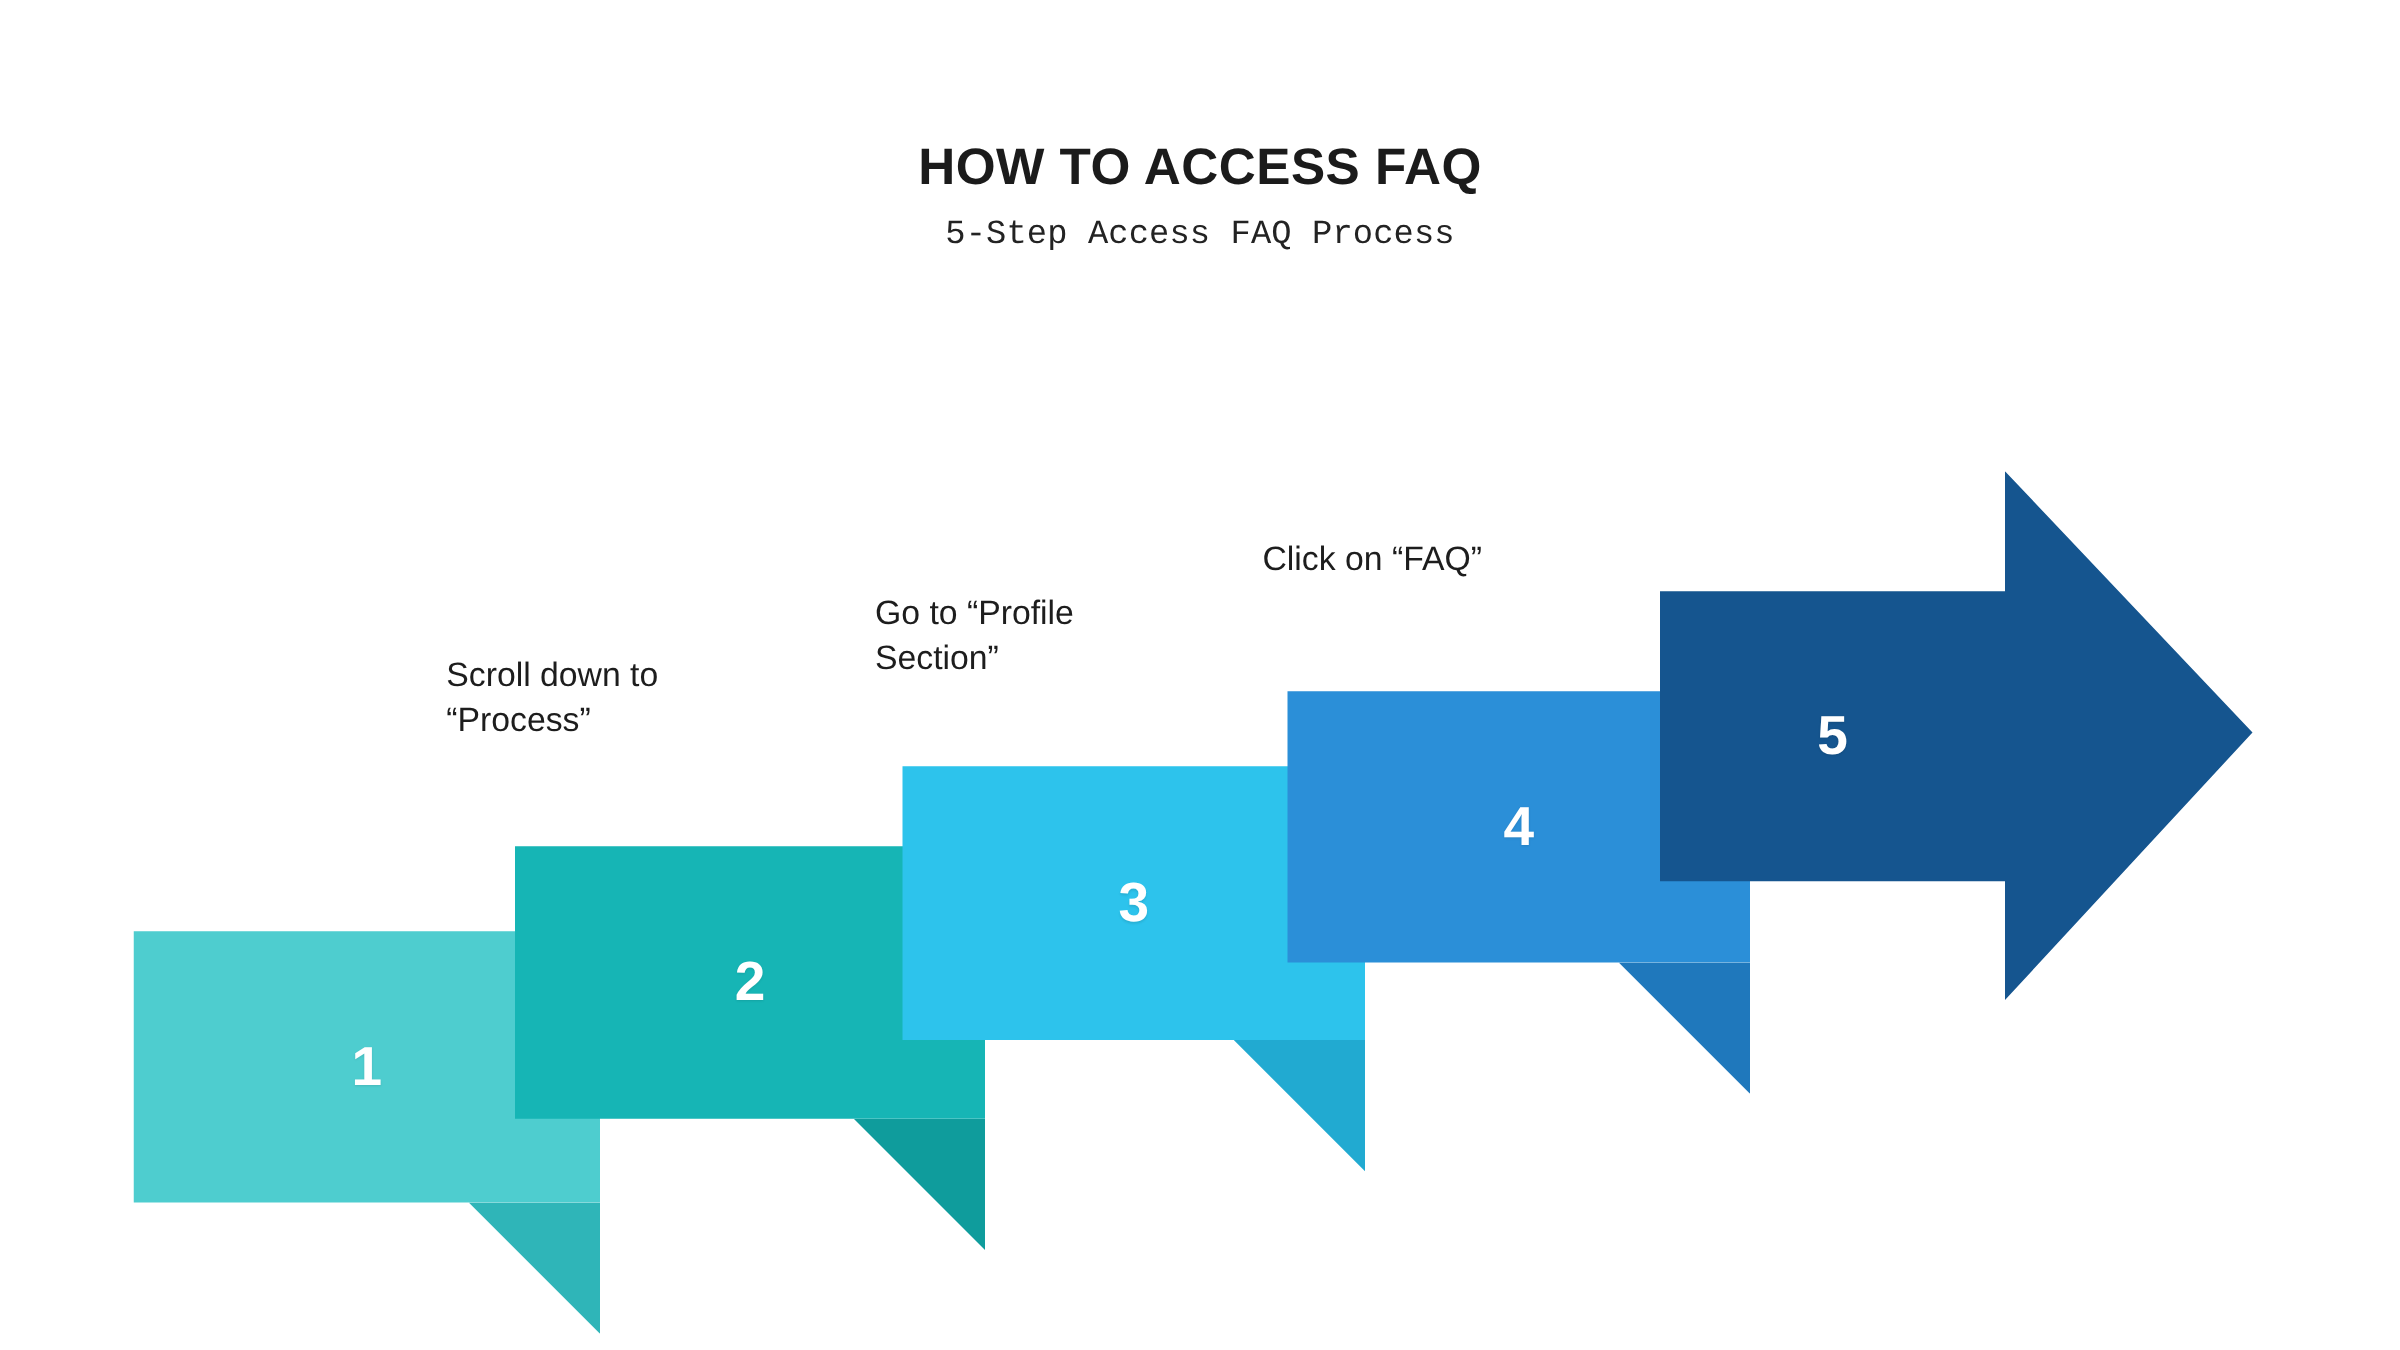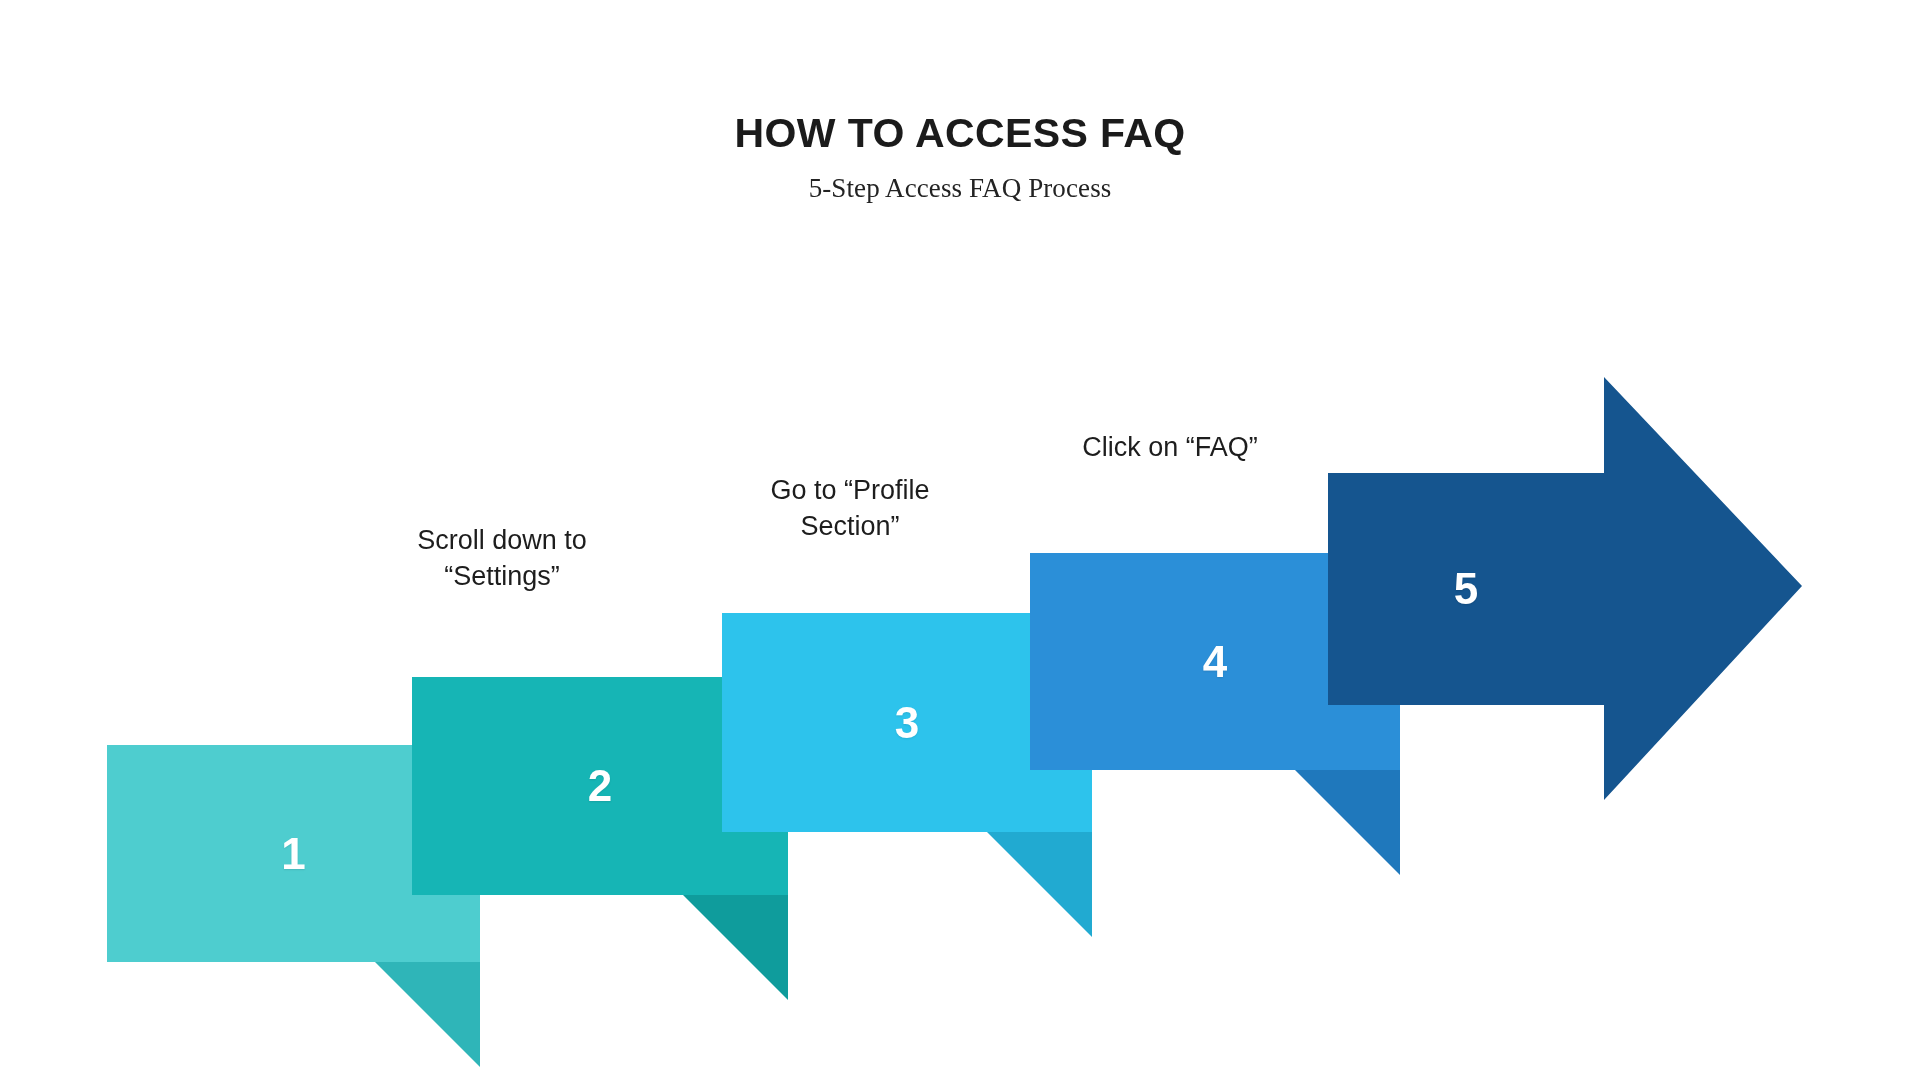--- a/index.html
+++ b/index.html
@@ -40,21 +40,21 @@
     margin: 0;
     font-family: "Liberation Sans", sans-serif;
   }
   #chart-subtitle {
     font-size: 27px;
     font-weight: normal;
     color: #232323;
     margin: 0;
     padding-top: 18px;
     letter-spacing: 0.1px;
-    font-family: Liberation Serif, serif;
+    font-family: Liberation Mono, monospace;
   }
 
   
   .step {
     position: absolute;
   }
   .step-body {
     position: absolute;
     left: 0;
     top: 0;
@@ -72,21 +72,20 @@
     justify-content: center;
     color: #ffffff;
     font-weight: bold;
     font-size: 44px;
     font-family: "Liberation Sans", sans-serif;
     text-shadow: 0 1px 2px rgba(0,0,0,0.10);
   }
 
   .step-caption {
     position: absolute;
-    text-align: center;
     color: #1d1d1d;
     font-size: 27px;
     line-height: 1.32;
     font-family: "Liberation Sans", sans-serif;
     white-space: pre-line;
   }
   .step-caption.bold {
     font-weight: bold;
   }
 
@@ -133,21 +132,21 @@
   <div class="step" id="step-1" style="left:107px; top:745px; width:373px; height:217px;">
 
     <div class="step-body" style="background: rgb(78, 205, 207);"></div>
     <div class="step-number">1</div>
   <svg width="105" height="105" viewBox="0 0 105 105" style="position: absolute; left: 268px; top: 217px; pointer-events: none;">
         <polygon points="0,0 105,0 105,105" fill="#2FB5B8"></polygon>
       </svg>
     </div>
 
   <div class="step-caption" style="left:357px; top:523px; width:290px;">Scroll down to
-“Settings”</div>
+“Process”</div>
 
   <div class="step" id="step-2" style="left:412px; top:677px; width:376px; height:218px;">
     <div class="step-body" style="background: rgb(22, 181, 181);"></div>
     <div class="step-number">2</div>
   <svg width="105" height="105" viewBox="0 0 105 105" style="position: absolute; left: 271px; top: 218px; pointer-events: none;">
         <polygon points="0,0 105,0 105,105" fill="#0F9C9C"></polygon>
       </svg>
     </div>
 
   <div class="step-caption" style="left:700px; top:473px; width:300px;">Go to “Profile

